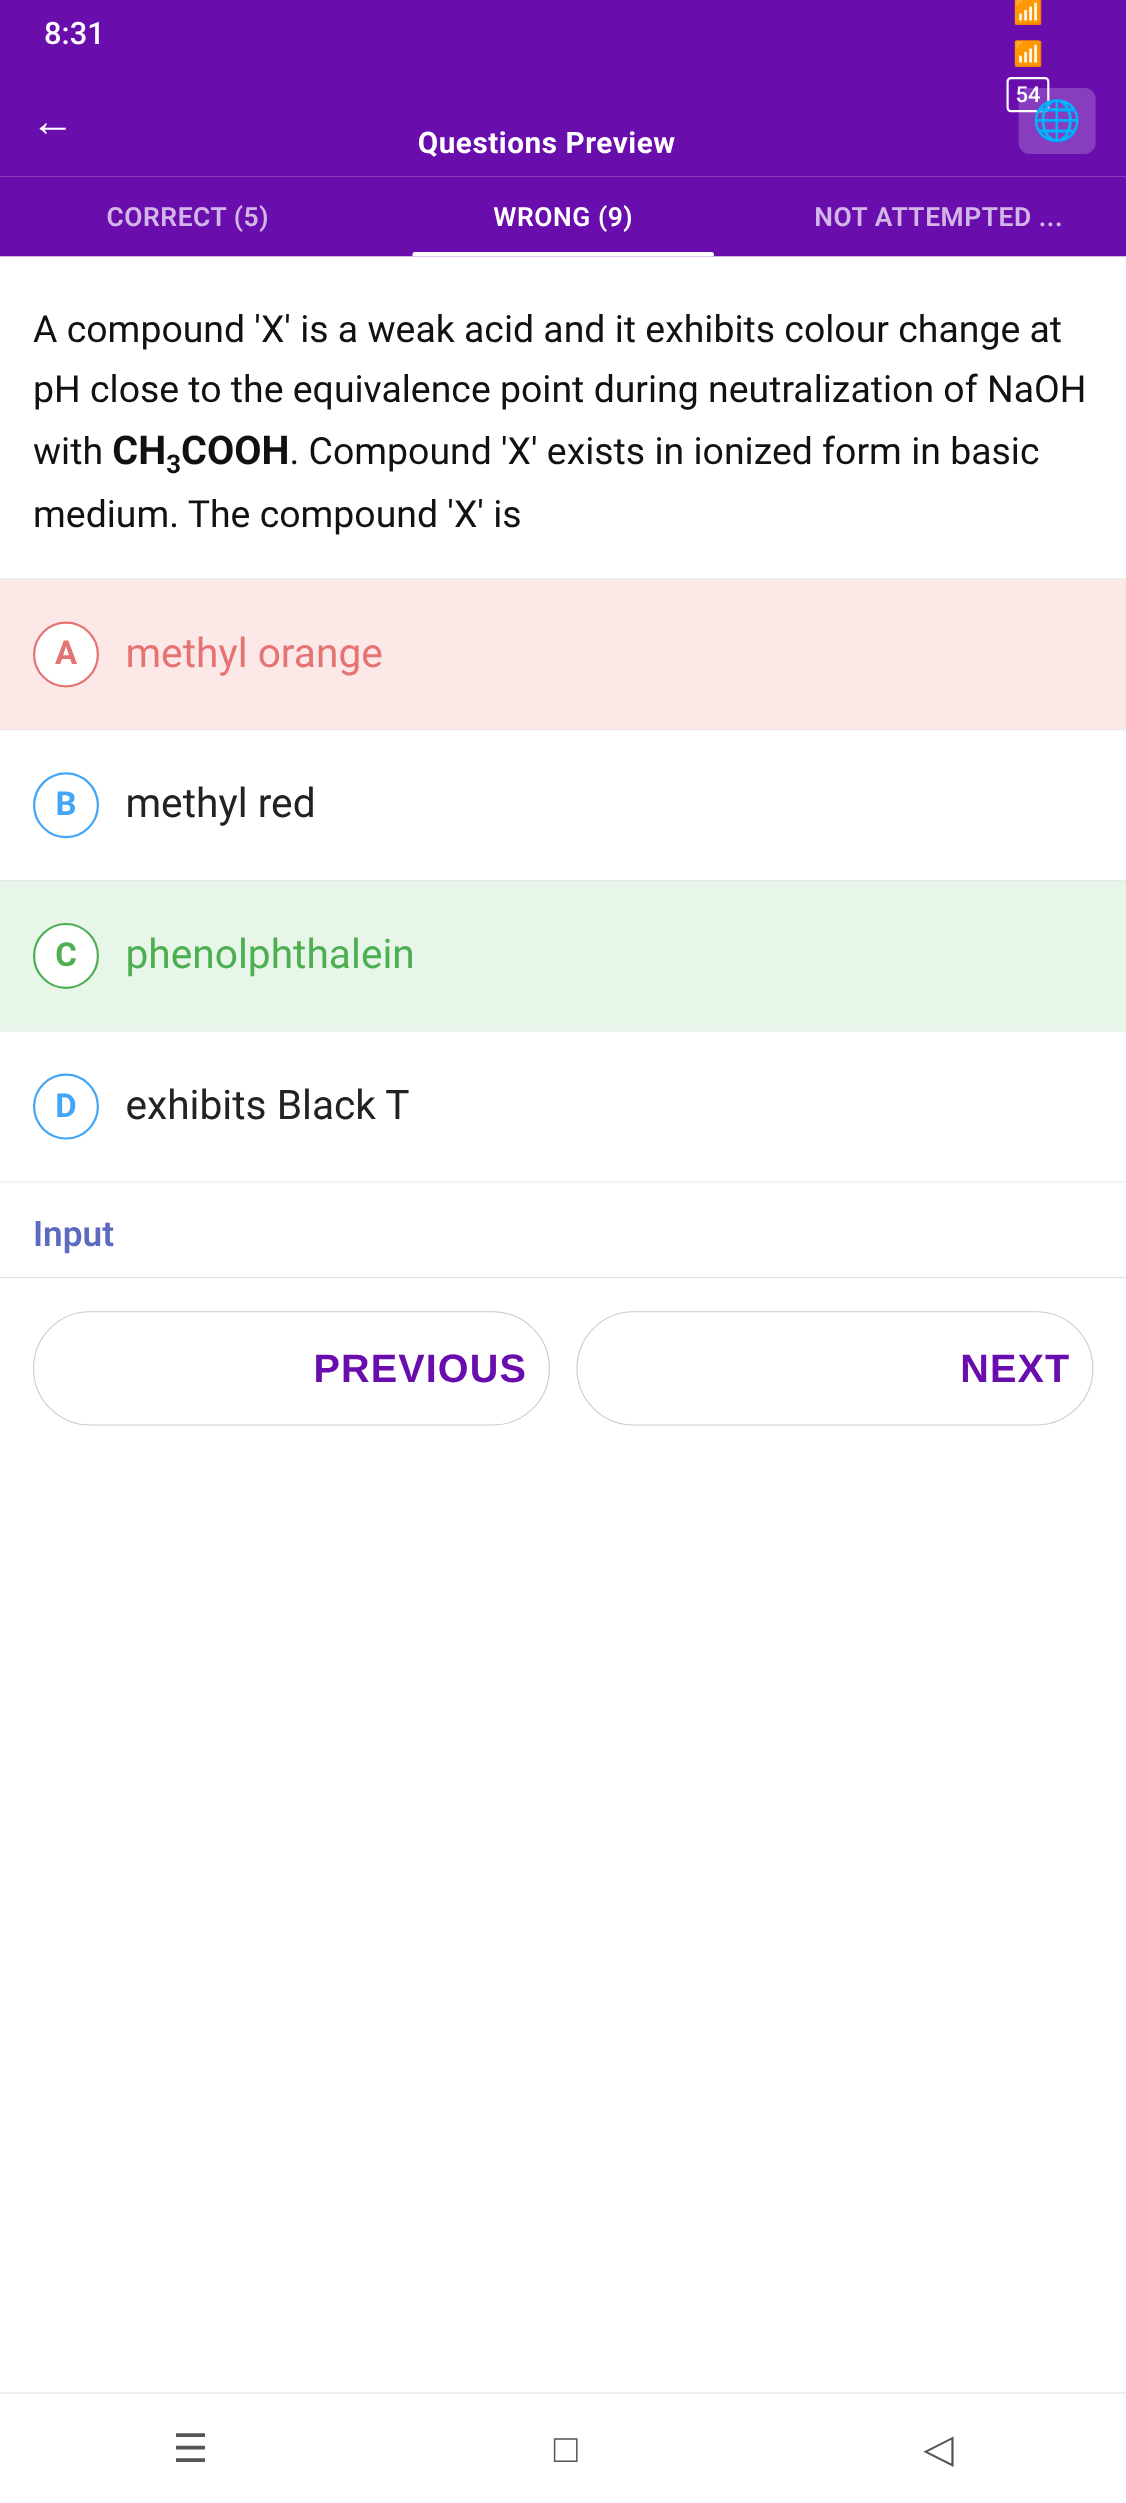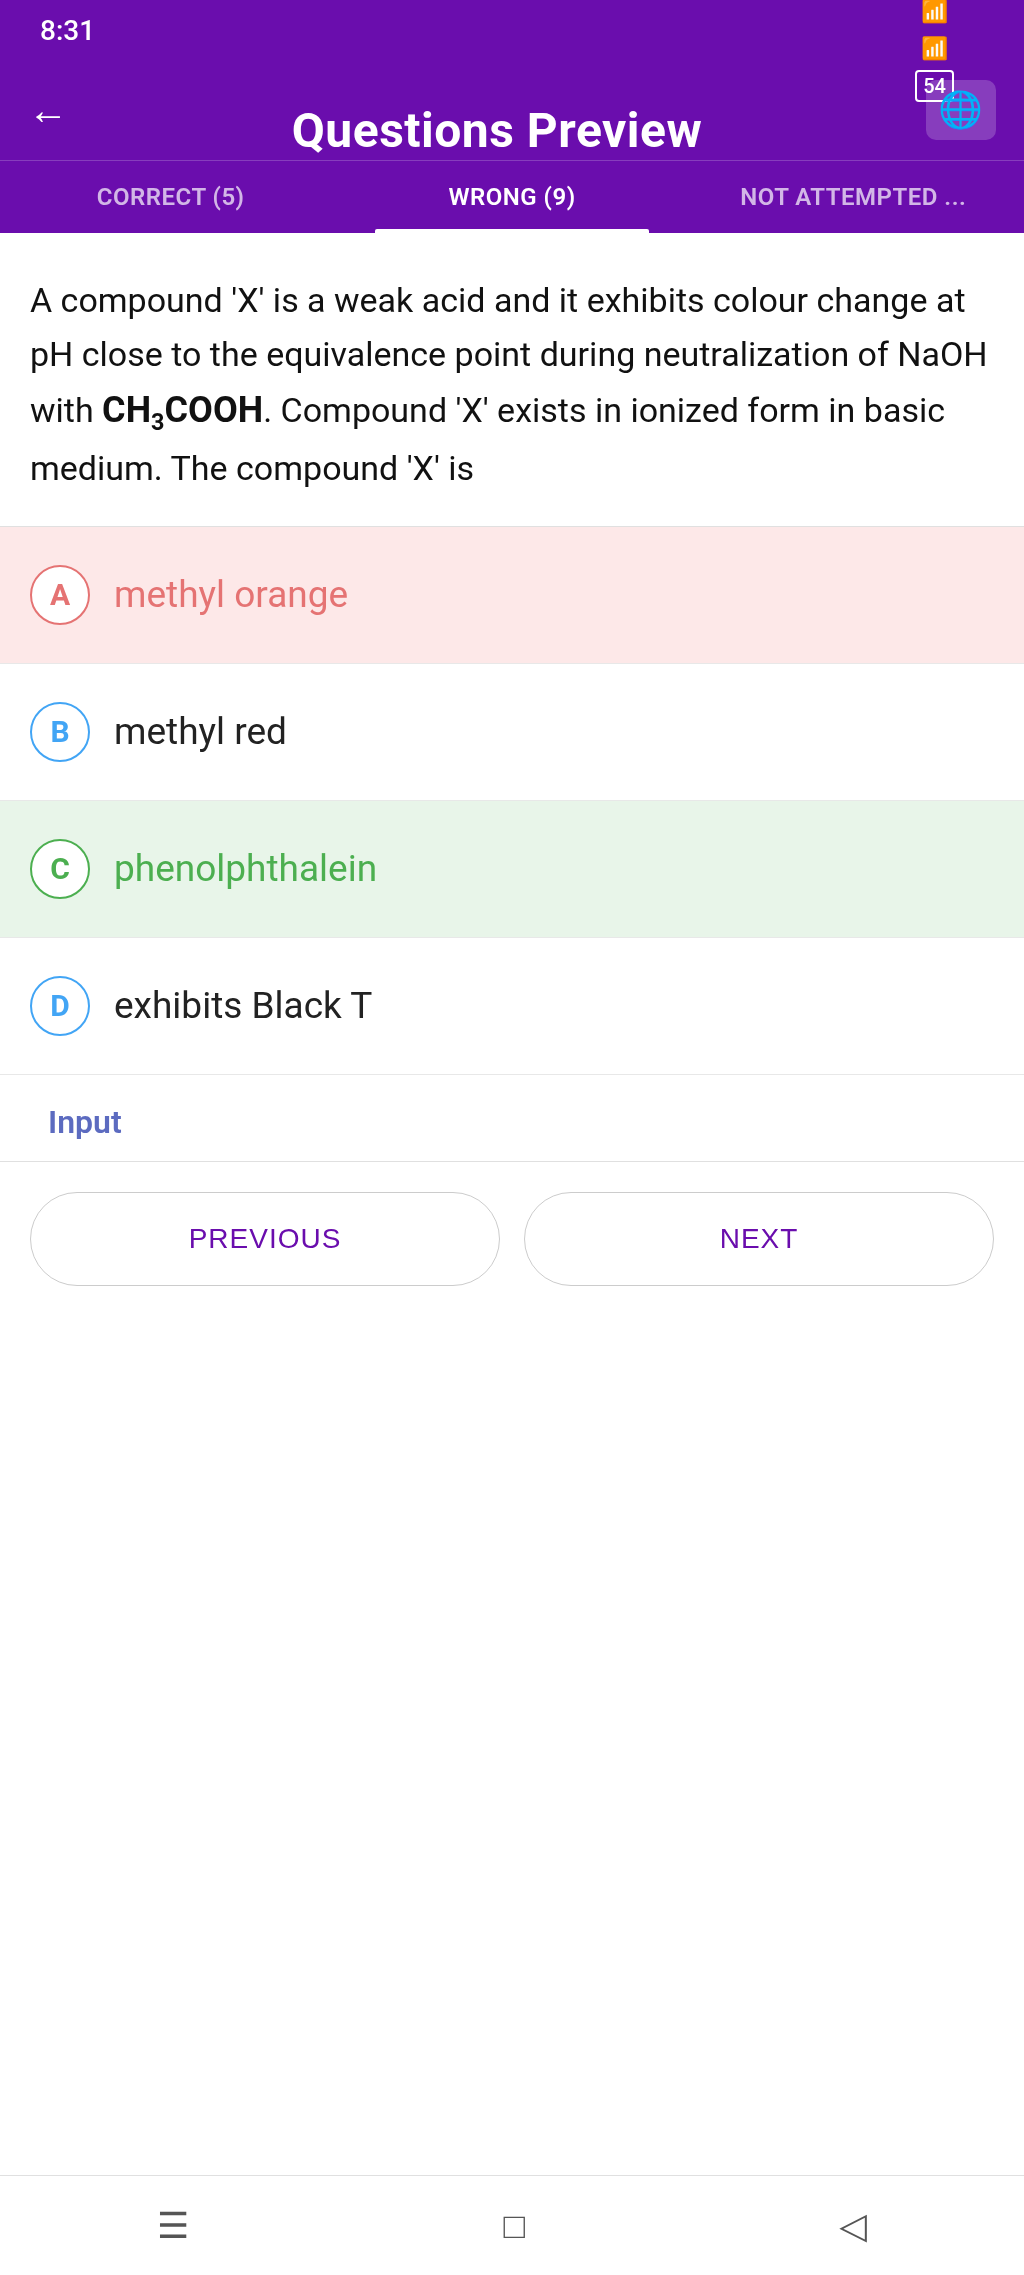--- a/index.html
+++ b/index.html
@@ -47,21 +47,21 @@
     .header {
       background: #6a0dad;
       color: #fff;
       display: flex;
       align-items: center;
       justify-content: space-between;
       padding: 20px 28px;
       height: 100px;
     }
     .header-title {
-      font-size: 48px;
+      font-size: 27px;
       font-weight: 700;
       letter-spacing: 0.5px;
       margin-top: 40px;
     }
     .back-btn {
       font-size: 40px;
       cursor: pointer;
       color: #fff;
     }
     .translate-btn {
@@ -179,45 +179,45 @@
     }
     .option-text.red-text {
       color: #e57373;
     }
     .option-text.green-text {
       color: #4caf50;
     }
 
     
     .input-section {
-      padding: 28px 30px 20px 48px;
+      padding: 28px 30px 20px 30px;
       border-bottom: 1px solid #e0e0e0;
     }
     .input-label {
       font-size: 32px;
       color: #5c6bc0;
       font-weight: 600;
     }
 
     
     .bottom-buttons {
       display: flex;
       gap: 24px;
       padding: 30px 30px 50px 30px;
     }
     .nav-btn {
       flex: 1;
       padding: 30px 20px;
       border-radius: 60px;
       border: 1.5px solid #ccc;
       background: #fff;
-      font-size: 28px;
-      font-weight: 400;
+      font-size: 36px;
+      font-weight: 700;
       letter-spacing: 1px;
-      text-align: center;
+      text-align: right;
       cursor: pointer;
       color: #6a0dad;
     }
 
     
     .sys-nav {
       position: fixed;
       bottom: 0;
       left: 0;
       width: 1024px;

